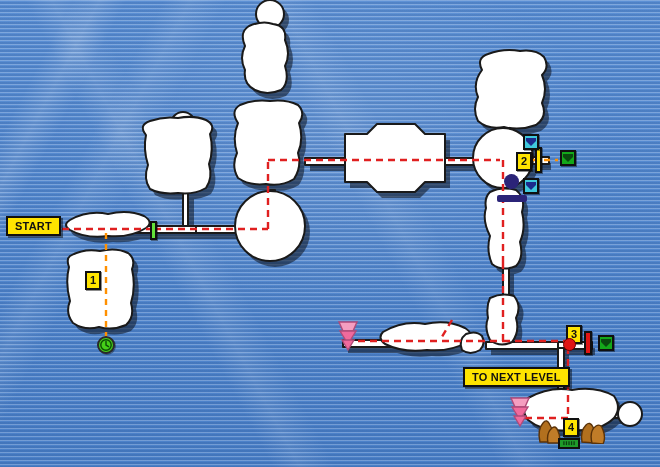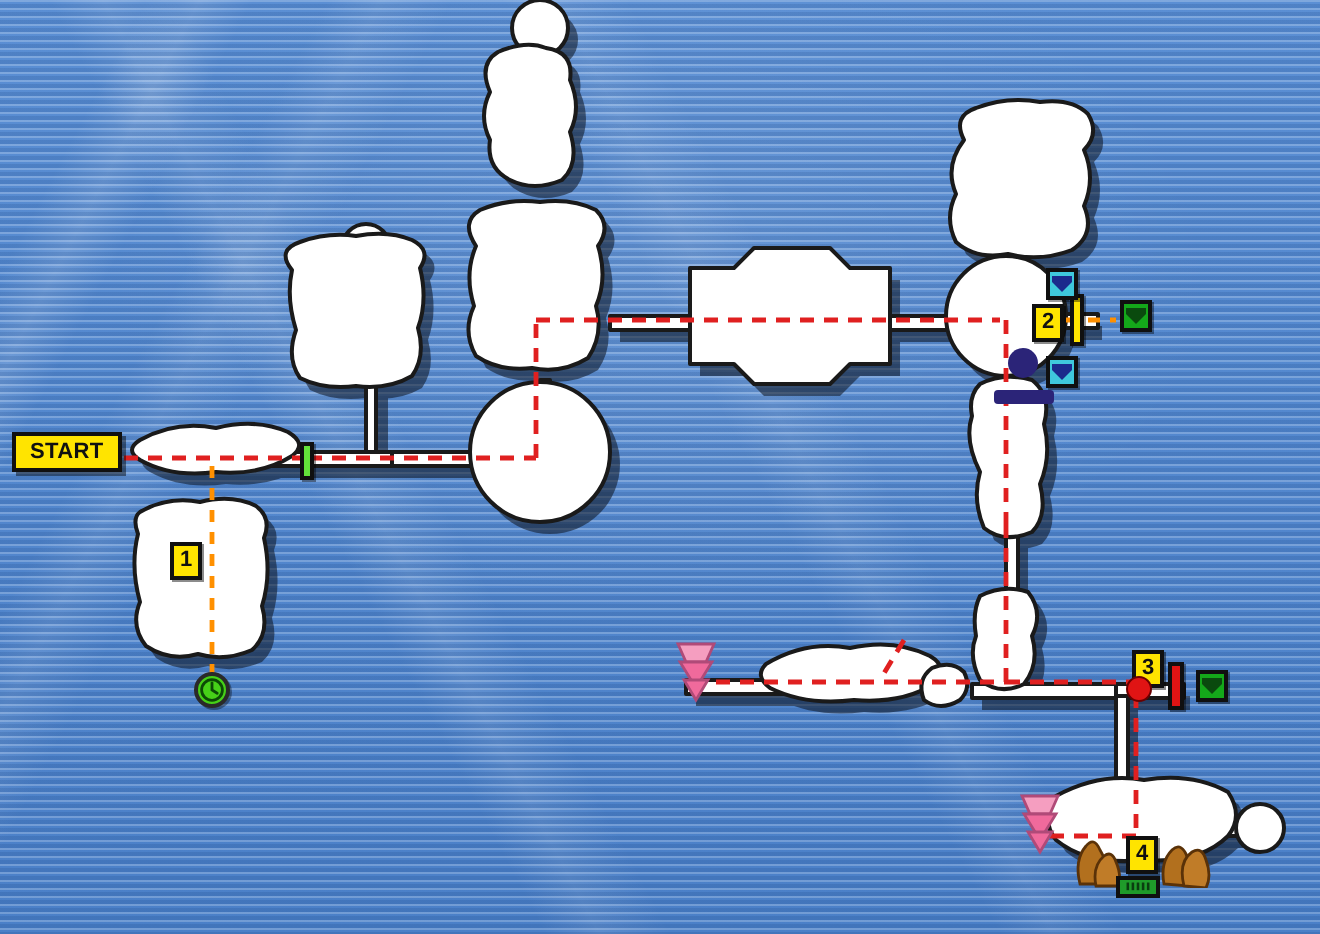--- a/index.html
+++ b/index.html
@@ -252,20 +252,21 @@
 
   <svg class="layer" viewBox="0 0 660 467">
     <g fill="none" stroke="#ff9000" stroke-width="2.4" stroke-dasharray="6 5">
       <path d="M106 233 V344"></path>
       <path d="M522 160 H558"></path>
     </g>
   </svg>
 
   <div class="tag" style="left:6px;top:216px;">START</div>
 
+  <div class="tag" style="left:463px;top:367px;">TO NEXT LEVEL</div>
 
   <div class="numtag" style="left:85px;top:271px;">1</div>
 
   <div class="numtag" style="left:516px;top:152px;">2</div>
 
   <div class="numtag" style="left:566px;top:325px;">3</div>
 
   <div class="numtag" style="left:563px;top:418px;">4</div>
 
   <div class="doorbar door-green" style="left:150px;top:221px;width:7px;height:19px;"></div>

